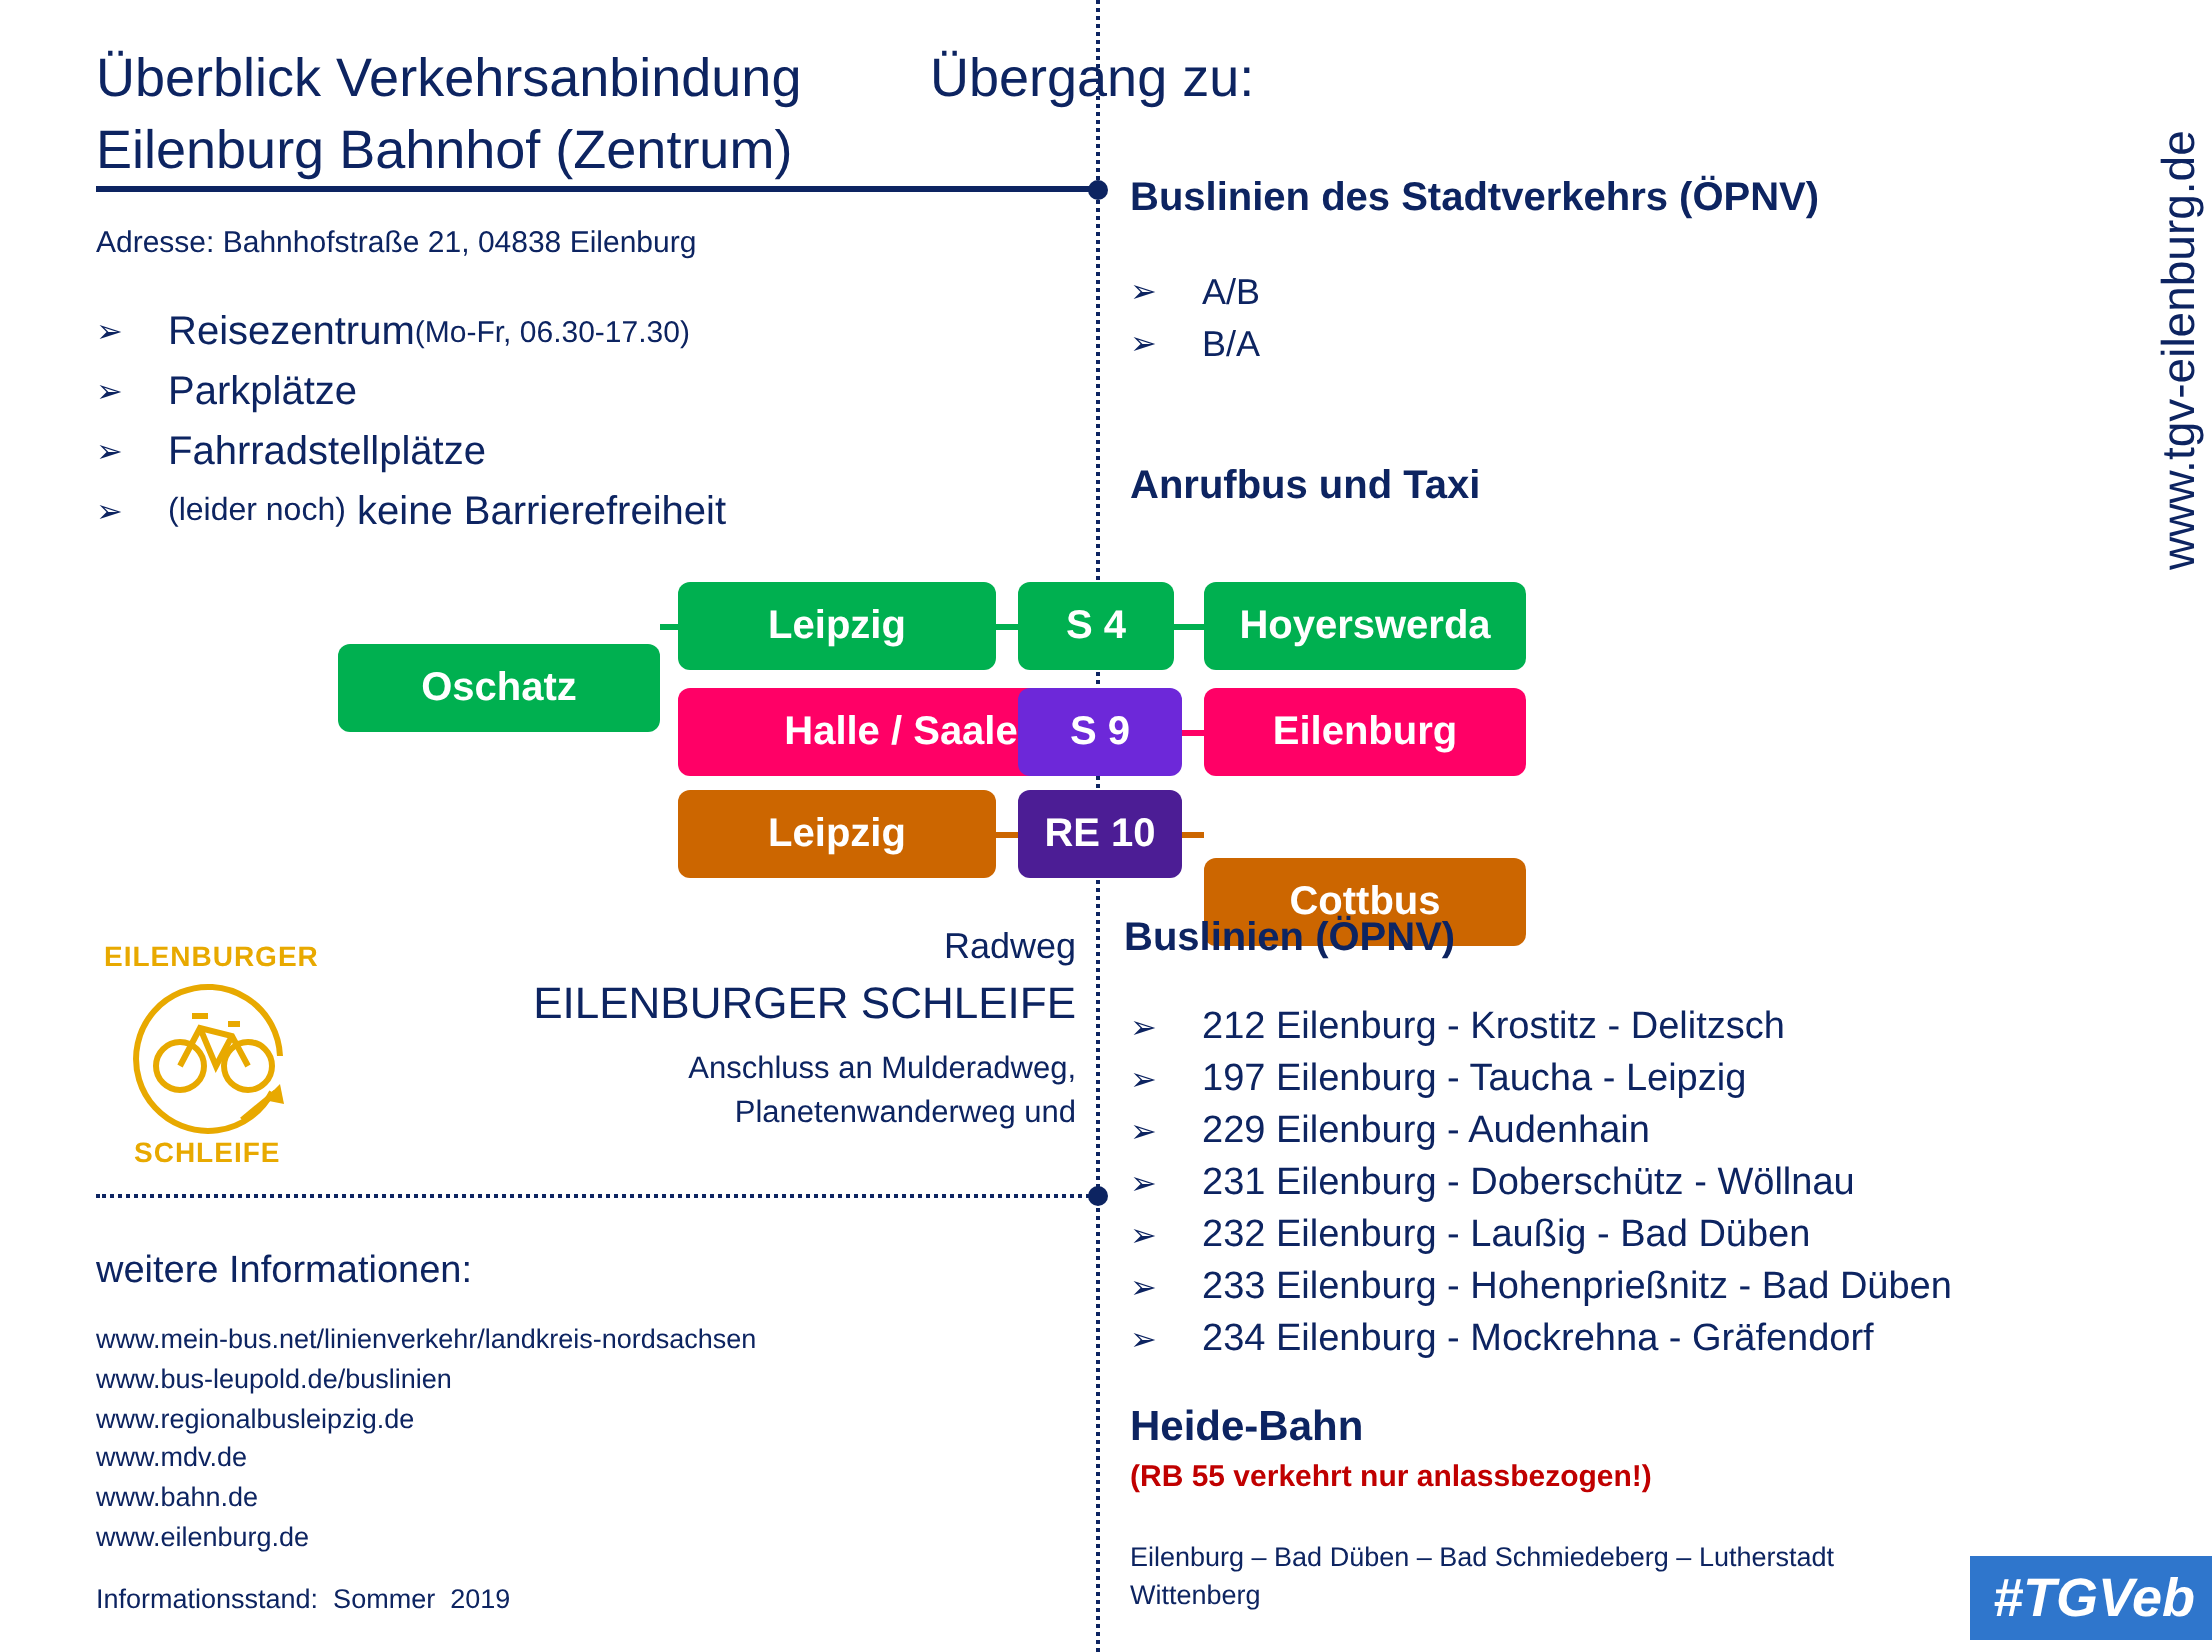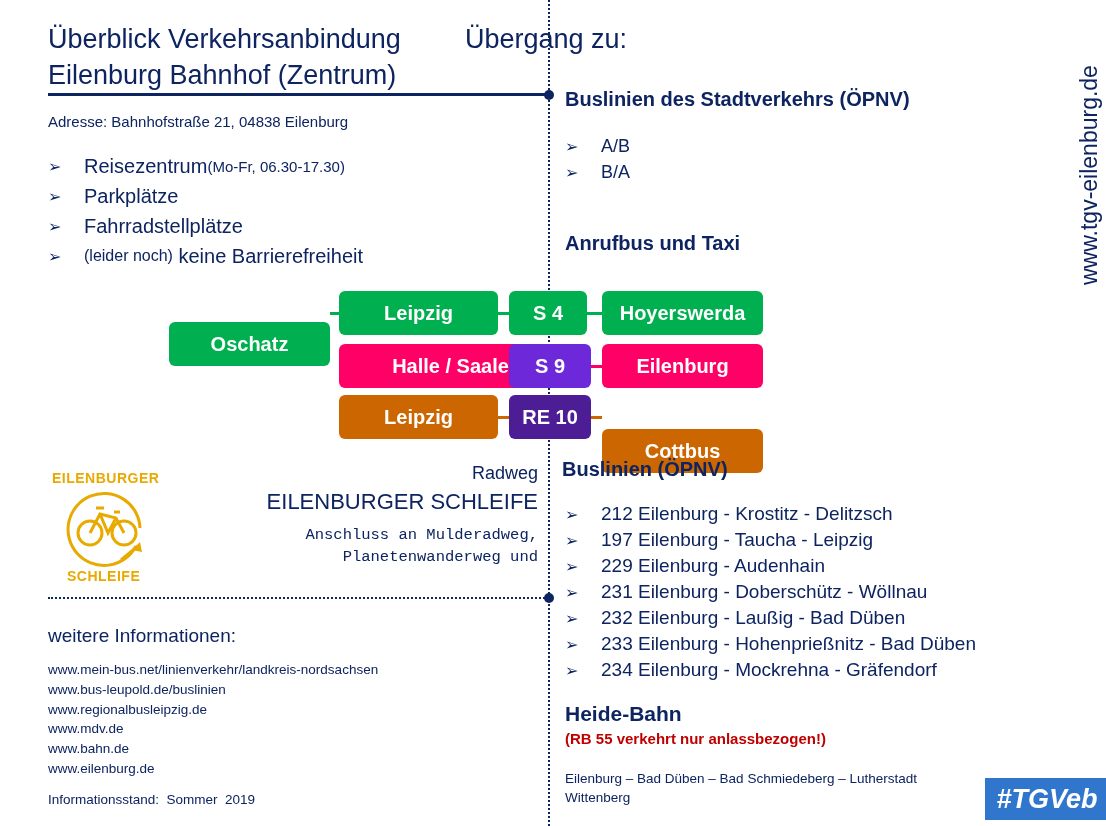--- a/index.html
+++ b/index.html
@@ -106,21 +106,21 @@
   <path d="M 55 72 L 72 58" stroke="#e8a900" stroke-width="3" fill="none"></path>
   <polygon points="74,54 76,64 66,62" fill="#e8a900"></polygon>
   <circle cx="24" cy="45" r="12" fill="none" stroke="#e8a900" stroke-width="3"></circle>
   <circle cx="58" cy="45" r="12" fill="none" stroke="#e8a900" stroke-width="3"></circle>
   <path d="M24 45 L34 26 L50 30 L58 45 M34 26 L42 45 L50 30 M30 20 L38 20 M48 24 L54 24" fill="none" stroke="#e8a900" stroke-width="3"></path>
 </svg>
 <div class="abs logo-text" style="left:67px; top:568px;">SCHLEIFE</div>
 
 <div class="abs radweg" style="top:463px; font-size:18px;">Radweg</div>
 <div class="abs radweg" style="top:489px; font-size:22px;">EILENBURGER SCHLEIFE</div>
-<div class="abs radweg" style="top:524px; font-size:15.5px; line-height:22px;font-family:Liberation Mono, monospace;">
+<div class="abs radweg" style="top:524px; font-size:15.5px; line-height:22px;">
   <div>Anschluss an Mulderadweg,</div>
   <div>Planetenwanderweg und</div>
 </div>
 
 <div class="abs sec-h" style="left:562px; top:458px;">Buslinien (ÖPNV)</div>
 <ul class="abs blist bus">
   <li>
       <span class="arrow">➢</span>
       <span>212 Eilenburg - Krostitz - Delitzsch</span>
     </li>

